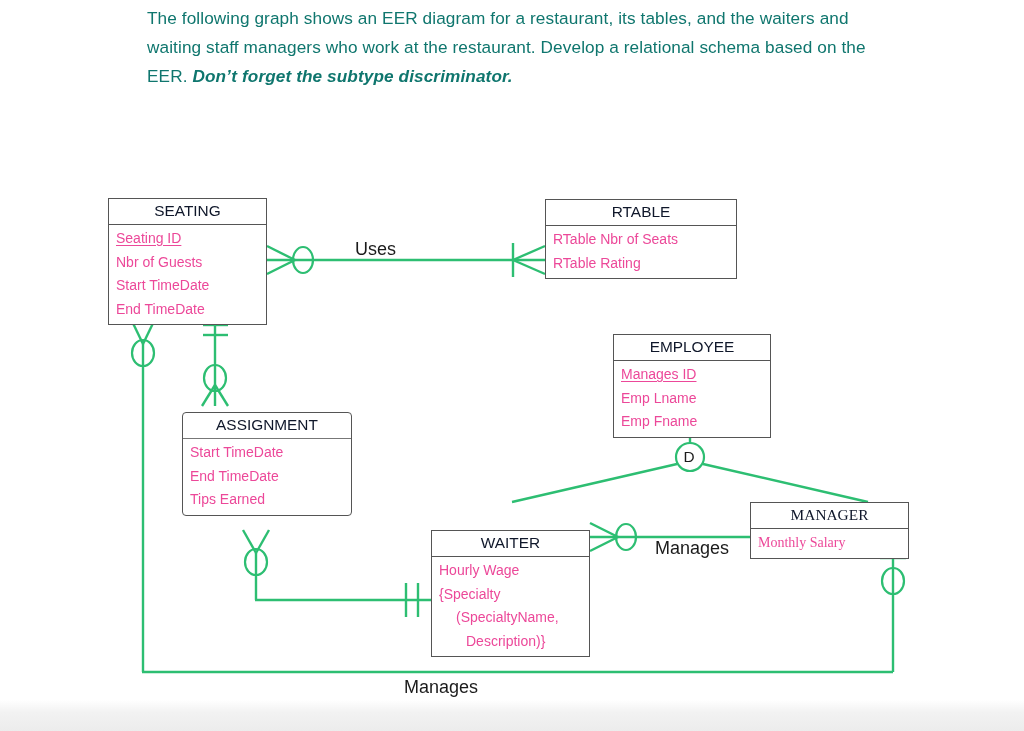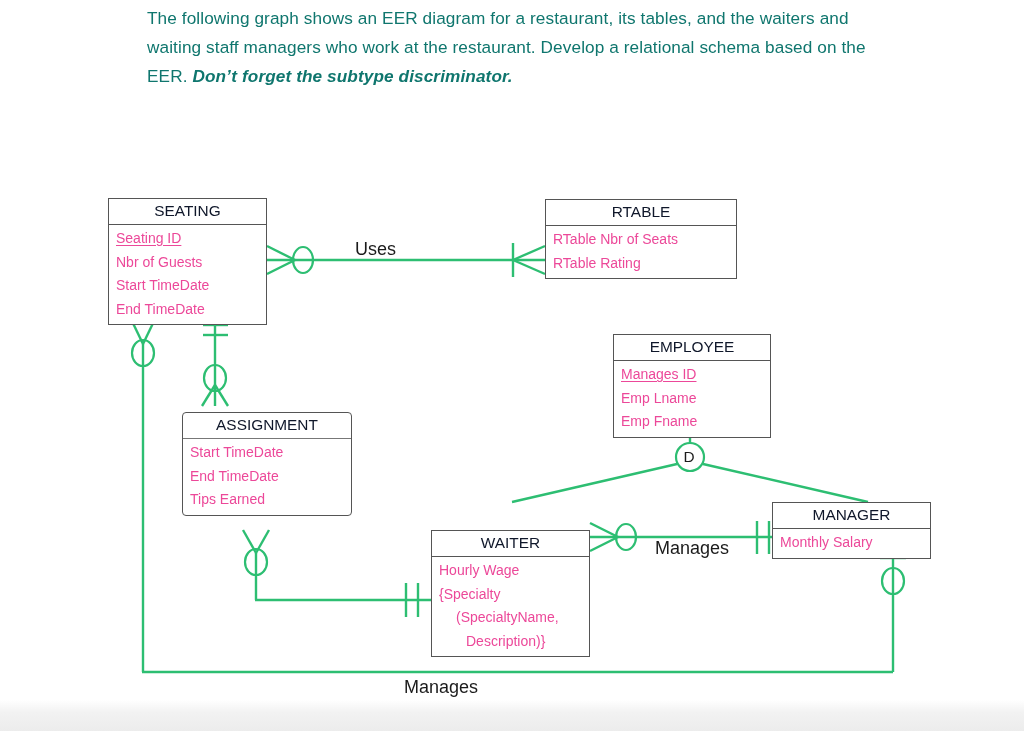--- a/index.html
+++ b/index.html
@@ -221,21 +221,21 @@
     <div class="entity" id="ent-waiter" style="left:431px; top:530px; width:159px;">
       <div class="ent-title">WAITER</div>
       <div class="ent-attrs">
         <div class="attr">Hourly Wage</div>
         <div class="attr">{Specialty</div>
         <div class="attr ind1">(SpecialtyName,</div>
         <div class="attr ind2">Description)}</div>
       </div>
     </div>
 
-    <div class="entity" id="ent-manager" style="left:772px; top:502px; width:159px;">
+    <div class="entity" id="ent-manager" style="left:750px; top:502px; width:159px;font-family:Liberation Serif, serif;">
       <div class="ent-title">MANAGER</div>
       <div class="ent-attrs">
         <div class="attr">Monthly Salary</div>
       </div>
     </div>
 
     <div class="rel-label" style="left:355px; top:239px;">Uses</div>
 
     <div class="rel-label" style="left:655px; top:538px;">Manages</div>
 

